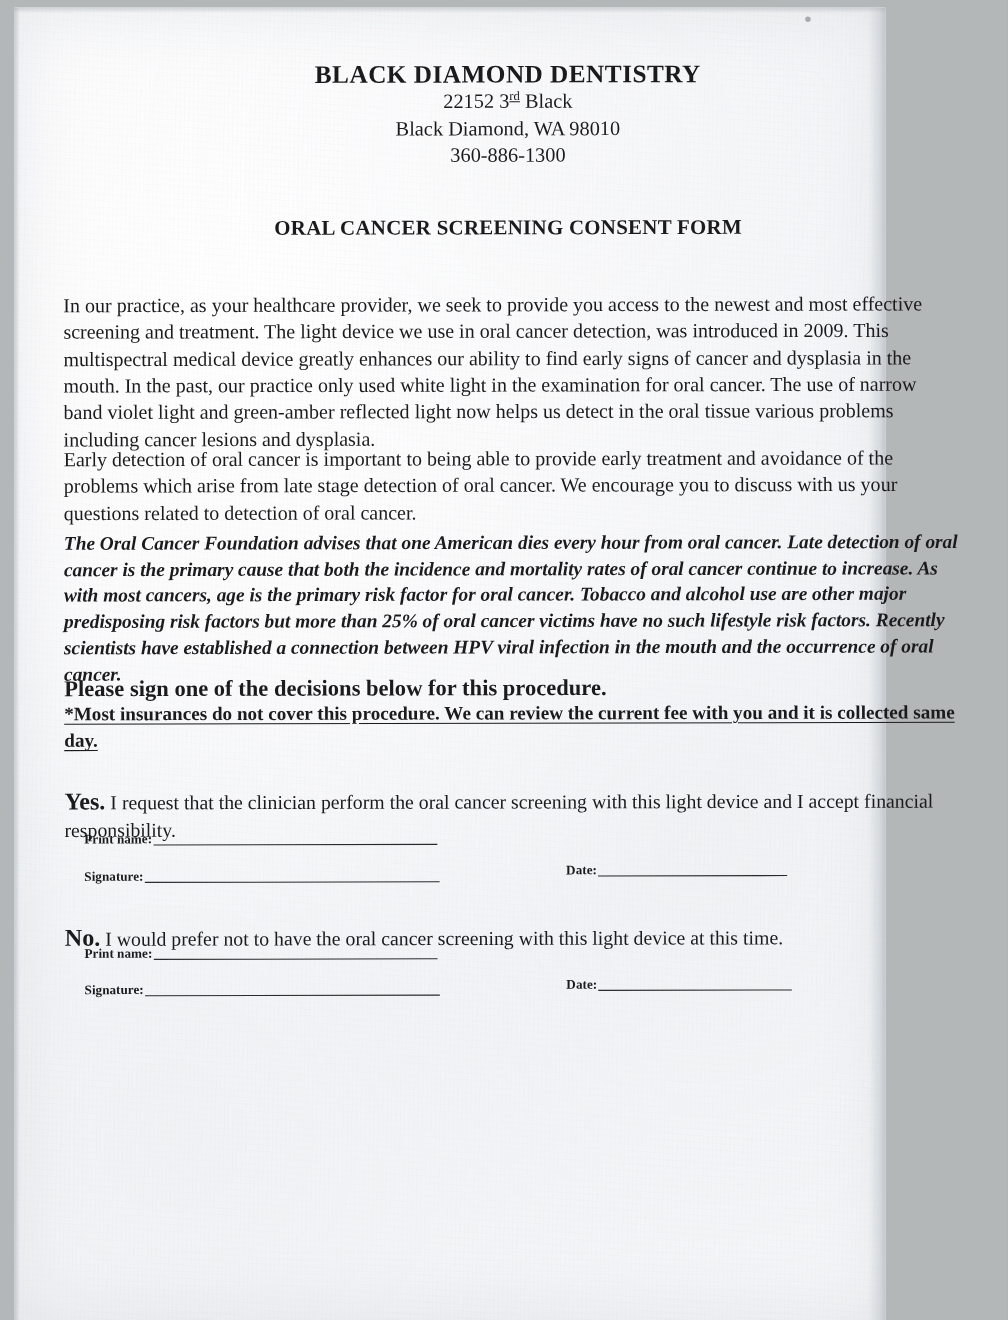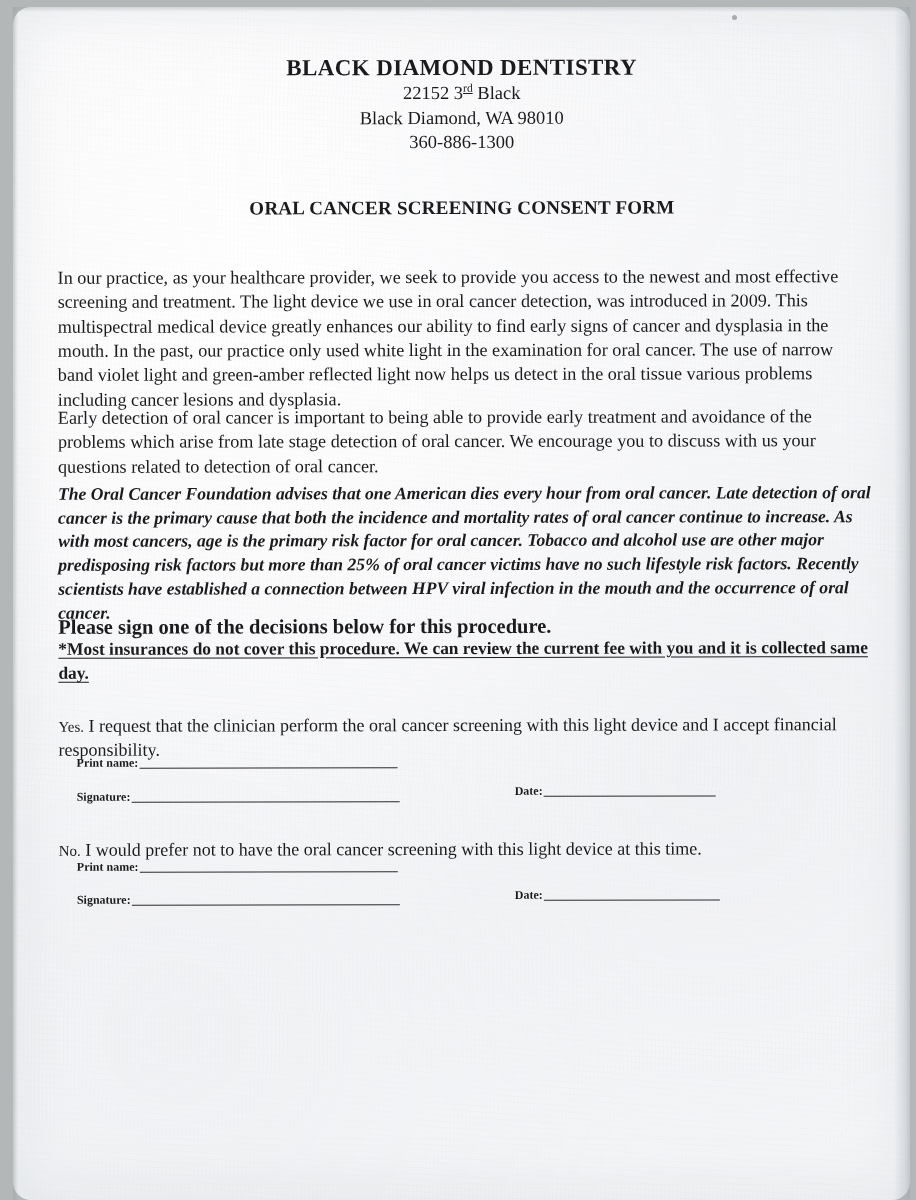--- a/index.html
+++ b/index.html
@@ -22,27 +22,26 @@
     width: 916px;
     height: 1200px;
     background: #b3b7b8;
   }
 
   
   #paper {
     position: absolute;
     left: 13px;
     top: 7px;
-    width: 897px;
+    width: 792px;
     height: 1193px;
     background:
       radial-gradient(ellipse 70% 55% at 30% 22%, #ffffff 0%, #fbfbfc 45%, #f4f5f7 100%),
       linear-gradient(180deg, #fafbfc 0%, #f6f7f9 40%, #f3f4f6 70%, #f7f8f9 100%);
     box-shadow: inset 0 0 60px rgba(190,195,200,0.30);
-    border-radius: 18px;
   }
   
   #paper-grain {
     position: absolute;
     inset: 0;
     pointer-events: none;
     opacity: .55;
     background-image:
       repeating-linear-gradient(91deg, rgba(170,176,184,.055) 0 1px, rgba(255,255,255,0) 1px 4px),
       repeating-linear-gradient(4deg, rgba(168,174,182,.05) 0 1px, rgba(255,255,255,0) 1px 6px),
@@ -170,22 +169,22 @@
   }
 
   .decision-para {
     position: absolute;
     left: 44px;
     width: 812px;
     font-size: 18px;
     line-height: 1.34;
   }
   .decision-para .decision-word {
-    font-weight: normal;
-    font-size: 15px;
+    font-weight: bold;
+    font-size: 22px;
   }
   #decision-yes { top: 688px; }
   #decision-no  { top: 812px; }
 
   
   .sig-field {
     position: absolute;
     font-weight: bold;
     font-size: 12px;
     white-space: nowrap;

